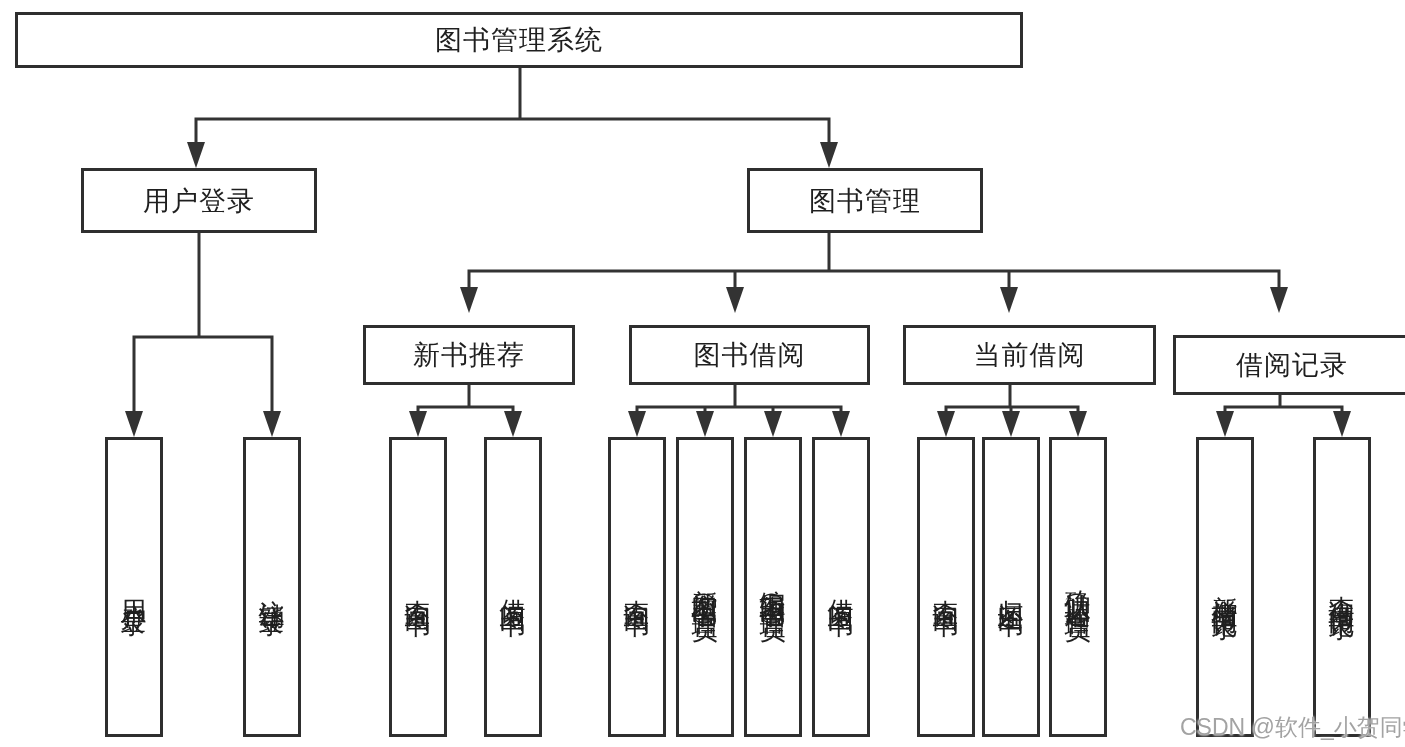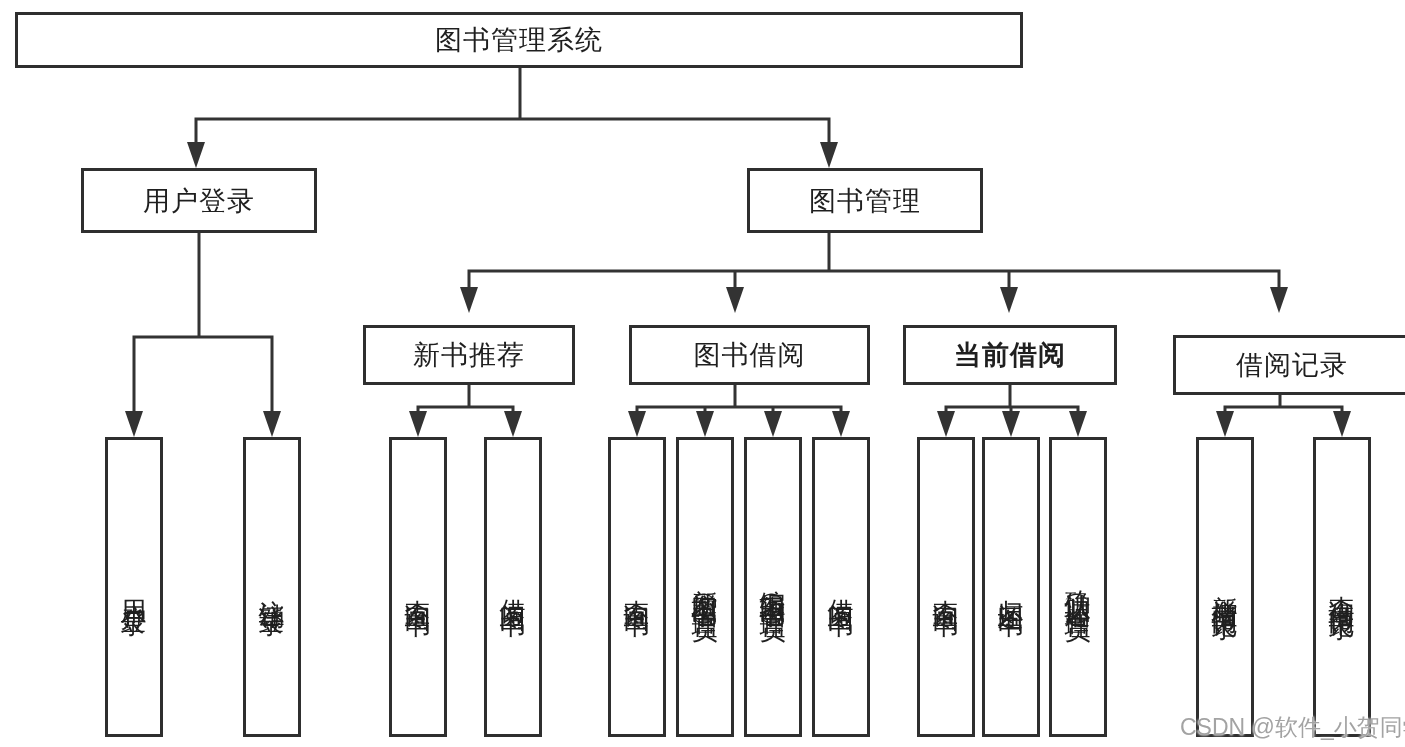--- a/index.html
+++ b/index.html
@@ -100,21 +100,21 @@
   <div class="node lvl2 node-h" style="left:711px;margin-left:36px;">
     <span>图书管理</span>
   </div>
 
   <div class="node lvl3 node-h" style="left:363px;width:212px;">
     <span>新书推荐</span>
   </div>
   <div class="node lvl3 node-h" style="left:629px;width:241px;">
     <span>图书借阅</span>
   </div>
-  <div class="node lvl3 node-h" style="left:903px;width:214px;font-weight:bold;">
+  <div class="node lvl3 node-h" style="left:903px;width:253px;">
     <span>当前借阅</span>
   </div>
   <div class="node lvl3 node-h" style="left:1173px;width:238px;margin-top:10px;">
     <span>借阅记录</span>
   </div>
 
   <div class="node leaf" style="left:105px;">
     <span class="vtext">用户登录</span>
   </div>
   <div class="node leaf" style="left:243px;">

